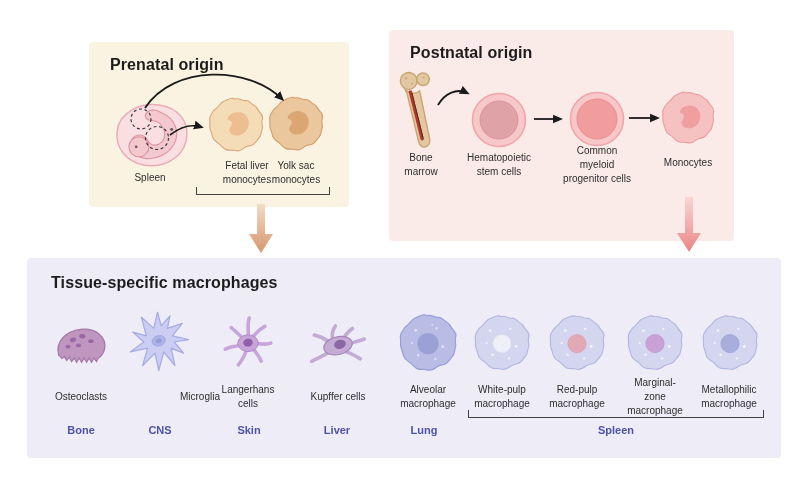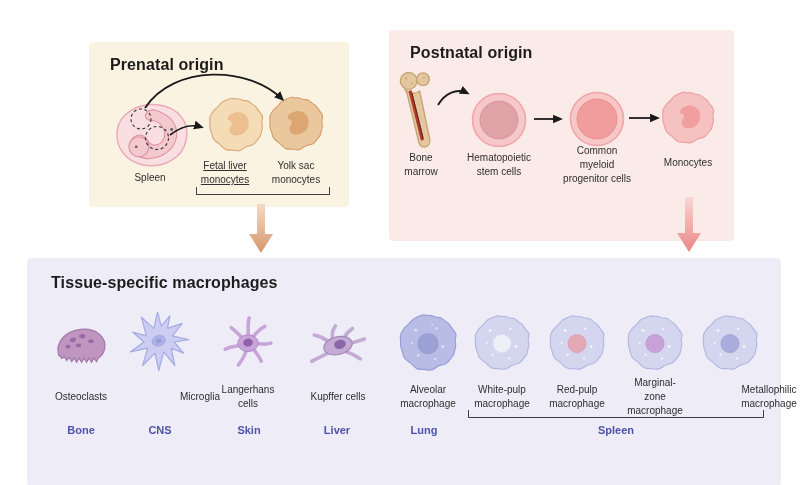--- a/index.html
+++ b/index.html
@@ -3,21 +3,21 @@
 <meta charset="utf-8">
 <style>
   html,body{margin:0;padding:0;background:#ffffff;}
   #canvas{
     position:relative;width:806px;height:485px;background:#ffffff;overflow:hidden;
     font-family:"Liberation Sans", sans-serif;
   }
   .panel{position:absolute;border-radius:4px;}
   #panel-prenatal{left:89px;top:42px;width:260px;height:165px;background:#fbf3e2;}
   #panel-postnatal{left:389px;top:30px;width:345px;height:211px;background:#fbebe8;}
-  #panel-tissue{left:27px;top:258px;width:754px;height:228px;background:#eeedf7;}
+  #panel-tissue{left:27px;top:258px;width:754px;height:200px;background:#eeedf7;}
   .title{position:absolute;font-size:16px;font-weight:bold;color:#1c1c1c;letter-spacing:.1px;white-space:nowrap;}
   .lbl{
     position:absolute;transform:translateX(-50%);text-align:center;
     font-size:10px;line-height:14px;color:#2e2e2e;white-space:pre-line;width:max-content;
   }
   .organ{
     position:absolute;transform:translateX(-50%);text-align:center;
     font-size:11px;font-weight:bold;color:#4e52a8;white-space:nowrap;
   }
   .cellsvg{position:absolute;transform:translate(-50%,-50%);}
@@ -74,21 +74,21 @@
     </svg>
 
     <svg class="overlay" width="260" height="165" viewBox="0 0 260 165">
       <circle cx="52" cy="77" r="10" fill="none" stroke="#3a3a3a" stroke-width="1.2" stroke-dasharray="3,2.6"></circle>
       <circle cx="68" cy="96" r="11.5" fill="none" stroke="#3a3a3a" stroke-width="1.2" stroke-dasharray="3,2.6"></circle>
       <path d="M56,66 C85,22 160,24 193,57" fill="none" stroke="#1a1a1a" stroke-width="1.8" marker-end="url(#arr)"></path>
       <path d="M81,93 C93,84 102,82 112,85" fill="none" stroke="#1a1a1a" stroke-width="1.8" marker-end="url(#arr)"></path>
     </svg>
 
     <div class="lbl" style="left:61px;top:129px;">Spleen</div>
-    <div class="lbl" style="left:136px;top:117px;text-decoration:underline;">Fetal liver
+    <div class="lbl" style="left:158px;top:117px;">Fetal liver
 monocytes</div>
     <div class="lbl" style="left:207px;top:117px;">Yolk sac
 monocytes</div>
     <div class="bracket" style="left:107px;top:145px;width:132px;"></div>
   </div>
 
   <svg class="bigarrow" style="left:247px;top:204px;" width="28" height="50" viewBox="0 0 28 50">
     <rect x="10" y="0" width="8" height="31" fill="url(#gradTan)"></rect>
     <path d="M2,30 L14,49 L26,30 Z" fill="url(#gradTan)"></path>
   </svg>
@@ -265,21 +265,21 @@
     <div class="lbl" style="left:311px;top:132px;">Kupffer cells</div>
     <div class="lbl" style="left:401px;top:125px;">Alveolar
 macrophage</div>
     <div class="lbl" style="left:475px;top:125px;">White-pulp
 macrophage</div>
     <div class="lbl" style="left:550px;top:125px;">Red-pulp
 macrophage</div>
     <div class="lbl" style="left:628px;top:118px;">Marginal-
 zone
 macrophage</div>
-    <div class="lbl" style="left:702px;top:125px;margin-left:40px;">Metallophilic
+    <div class="lbl" style="left:702px;top:125px;">Metallophilic
 macrophage</div>
 
     <div class="organ" style="left:54px;top:166px;">Bone</div>
     <div class="organ" style="left:133px;top:166px;">CNS</div>
     <div class="organ" style="left:222px;top:166px;">Skin</div>
     <div class="organ" style="left:310px;top:166px;">Liver</div>
     <div class="organ" style="left:397px;top:166px;">Lung</div>
 
     <div class="bracket" style="left:441px;top:152px;width:294px;"></div>
     <div class="organ" style="left:589px;top:166px;">Spleen</div>

